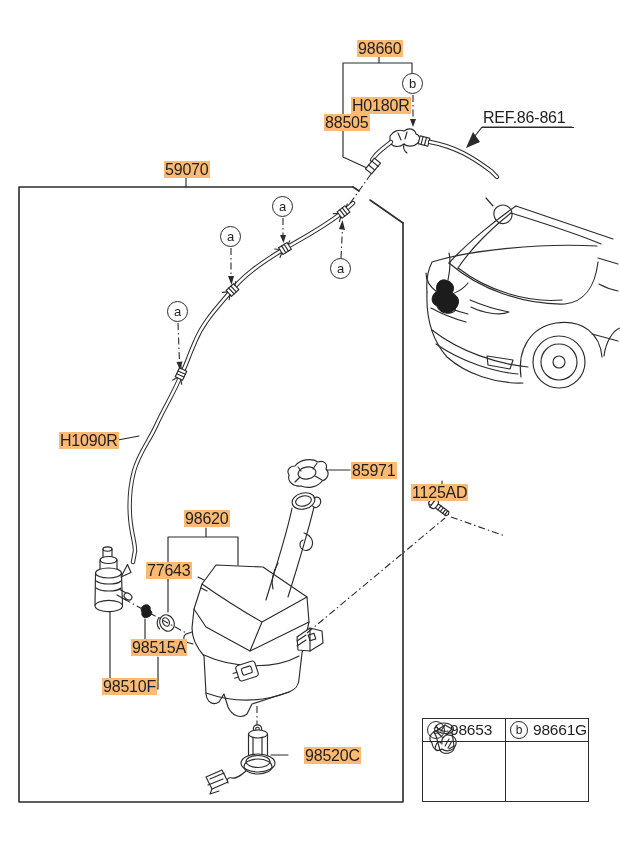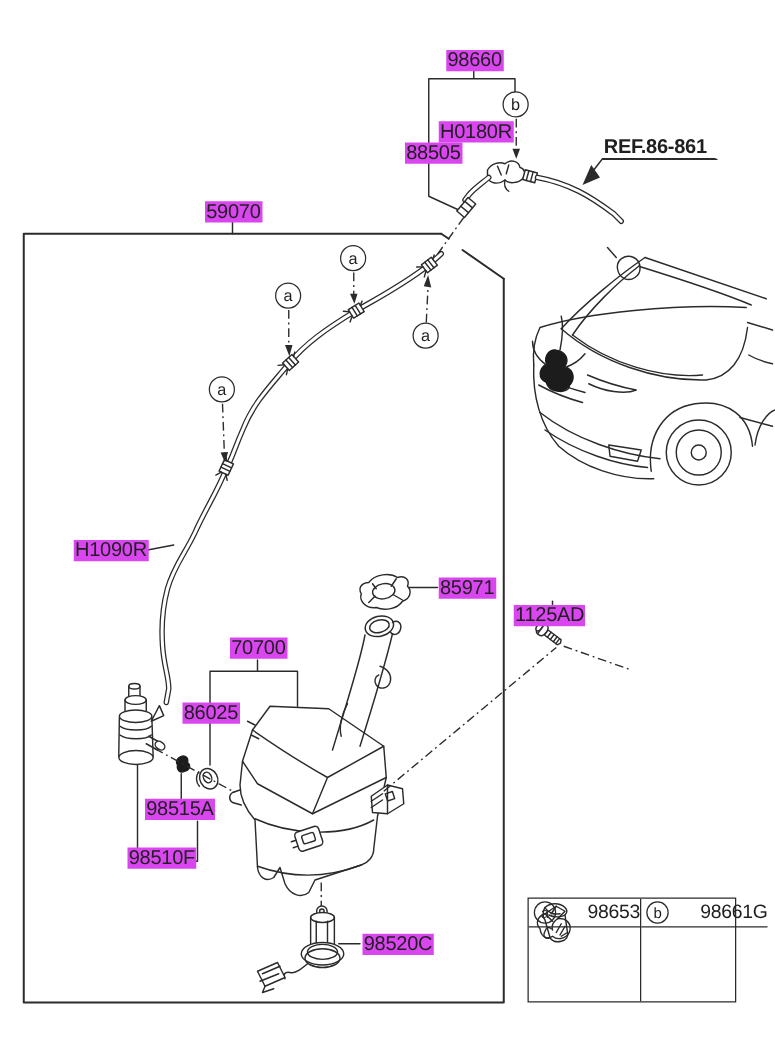--- a/index.html
+++ b/index.html
@@ -7,34 +7,34 @@
          font-family:"Liberation Sans",sans-serif;color:#1f1f1f;}
   svg{position:absolute;left:0;top:0;}
   .lineart{stroke:#2b2b2b;stroke-width:1.15;fill:none;stroke-linecap:round;stroke-linejoin:round;}
   .thick{stroke-width:1.6;}
   .hoseO{stroke:#2b2b2b;stroke-width:4.4;fill:none;stroke-linecap:round;}
   .hoseI{stroke:#ffffff;stroke-width:2.4;fill:none;stroke-linecap:round;}
   .dash{stroke:#2b2b2b;stroke-width:1.1;fill:none;stroke-dasharray:7 3 1.5 3;}
   .fillTri{fill:#2b2b2b;stroke:none;}
   .blob{fill:#1c1c1c;stroke:#1c1c1c;}
   .whiteFill{fill:#fff;}
-  .plabel{position:absolute;font-size:16px;line-height:17px;background:#d946ef;padding:0 1px;
+  .plabel{position:absolute;font-size:16px;line-height:17px;background:#fdba74;padding:0 1px;
           white-space:nowrap;letter-spacing:-0.2px;}
   .marker{position:absolute;width:21px;height:21px;border:1.3px solid #2b2b2b;border-radius:50%;
           display:flex;align-items:center;justify-content:center;font-size:13px;background:#fff;box-sizing:border-box;}
-  .ref{border-bottom:1.4px solid #2b2b2b;width:90px;padding-bottom:1px;background:transparent;font-weight:bold;}
+  .ref{border-bottom:1.4px solid #2b2b2b;width:90px;padding-bottom:1px;background:transparent;}
   
   #legend{position:absolute;left:422px;top:718px;width:167px;height:84px;border:1.5px solid #2b2b2b;
           display:flex;box-sizing:border-box;background:#fff;}
   .lcol{flex:1;display:flex;flex-direction:column;}
   .lcol + .lcol{border-left:1.4px solid #2b2b2b;}
   .lhead{height:22px;border-bottom:1.4px solid #2b2b2b;display:flex;align-items:center;padding-left:4px;gap:5px;}
   .lmark{width:18px;height:18px;border:1.2px solid #2b2b2b;border-radius:50%;display:flex;align-items:center;
          justify-content:center;font-size:12px;box-sizing:border-box;flex:0 0 auto;}
-  .lnum{font-size:15.5px;letter-spacing:-0.2px;margin-left:20px;}
+  .lnum{font-size:15.5px;letter-spacing:-0.2px;}
   .lbody{flex:1;display:flex;align-items:center;justify-content:center;}
 </style>
 </head>
 <body>
 
 <div id="stage">
 
 <svg width="620" height="848" viewBox="0 0 620 848">
   <defs>
     <g id="clip">
@@ -210,25 +210,25 @@
 </svg>
 
 <div class="plabel" style="left:357px;top:40px">98660</div>
 <div class="plabel" style="left:351px;top:97px">H0180R</div>
 <div class="plabel" style="left:324px;top:114px">88505</div>
 <div class="plabel ref" style="left:482px;top:109px">REF.86-861</div>
 <div class="plabel" style="left:164px;top:161px">59070</div>
 <div class="plabel" style="left:59px;top:432px">H1090R</div>
 <div class="plabel" style="left:351px;top:462px">85971</div>
 <div class="plabel" style="left:411px;top:484px">1125AD</div>
-<div class="plabel" style="left:184px;top:510px">70700</div>
-<div class="plabel" style="left:146px;top:562px">86025</div>
-<div class="plabel" style="left:116px;top:639px">98515A</div>
+<div class="plabel" style="left:184px;top:510px">98620</div>
+<div class="plabel" style="left:146px;top:562px">77643</div>
+<div class="plabel" style="left:131px;top:639px">98515A</div>
 <div class="plabel" style="left:102px;top:678px">98510F</div>
-<div class="plabel" style="left:290px;top:747px">98520C</div>
+<div class="plabel" style="left:304px;top:747px">98520C</div>
 
 <div class="marker" style="left:272px;top:196px">a</div>
 <div class="marker" style="left:220px;top:226px">a</div>
 <div class="marker" style="left:330px;top:258px">a</div>
 <div class="marker" style="left:167px;top:301px">a</div>
 <div class="marker" style="left:402px;top:73px">b</div>
 
 <div id="legend">
   <div class="lcol">
     <div class="lhead">

